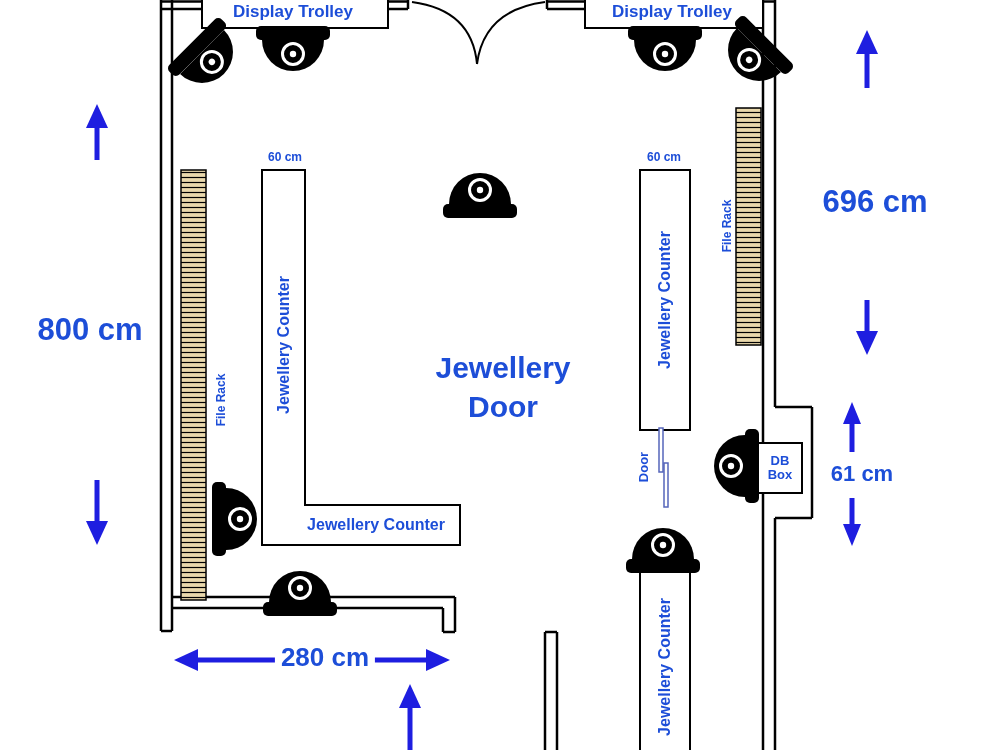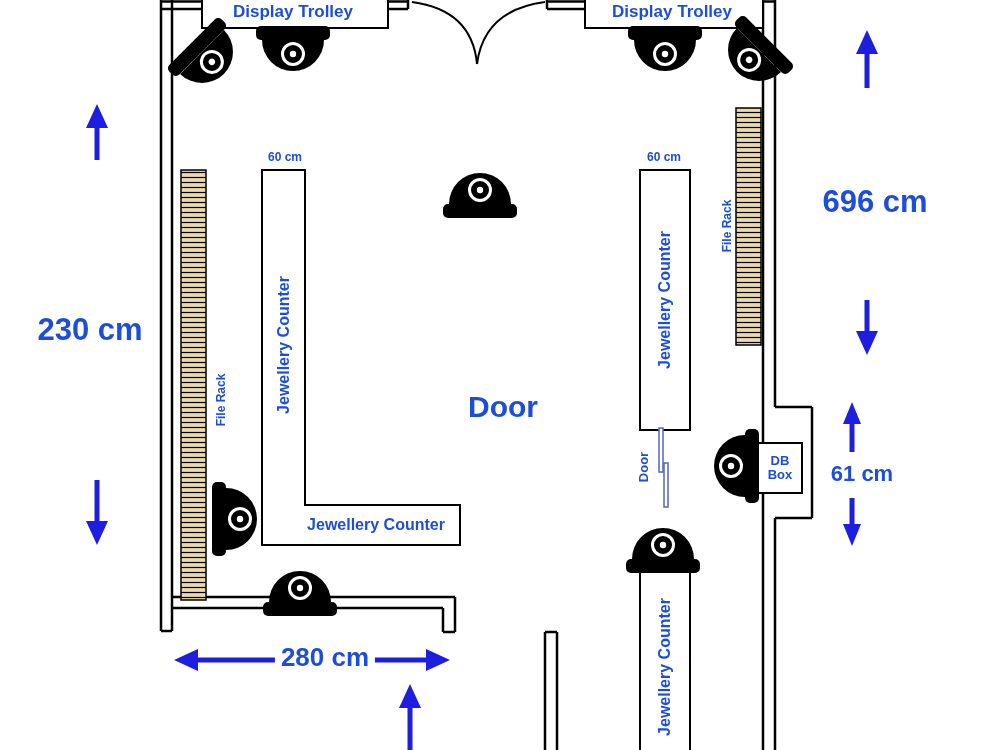--- a/index.html
+++ b/index.html
@@ -142,23 +142,24 @@
     </g>
     <g>
       <line class="arrow-line" x1="410" y1="750" x2="410" y2="704"></line>
       <polygon class="arrow-head" points="410,684 399,708 421,708"></polygon>
     </g>
   </svg>
 
   <div class="hlabel" style="left:293px;top:12px;font-size:17px;">Display Trolley</div>
   <div class="hlabel" style="left:672px;top:12px;font-size:17px;">Display Trolley</div>
 
+  <div class="hlabel" style="left:503px;top:368px;font-size:30px;">Jewellery</div>
   <div class="hlabel" style="left:503px;top:407px;font-size:30px;">Door</div>
 
-  <div class="hlabel" style="left:90px;top:330px;font-size:31px;">230 cm</div>
+  <div class="hlabel" style="left:90px;top:330px;font-size:31px;">800 cm</div>
   <div class="hlabel" style="left:875px;top:202px;font-size:31px;">696 cm</div>
   <div class="hlabel" style="left:862px;top:474px;font-size:22px;">61 cm</div>
   <div class="hlabel" style="left:325px;top:658px;font-size:26px;background:#fff;padding:0 6px;">280 cm</div>
 
   <div class="hlabel" style="left:285px;top:157px;font-size:12px;">60 cm</div>
   <div class="hlabel" style="left:664px;top:157px;font-size:12px;">60 cm</div>
 
   <div class="vlabel" style="left:221px;top:400px;font-size:12px;">File Rack</div>
   <div class="vlabel" style="left:727px;top:226px;font-size:12px;">File Rack</div>
 

